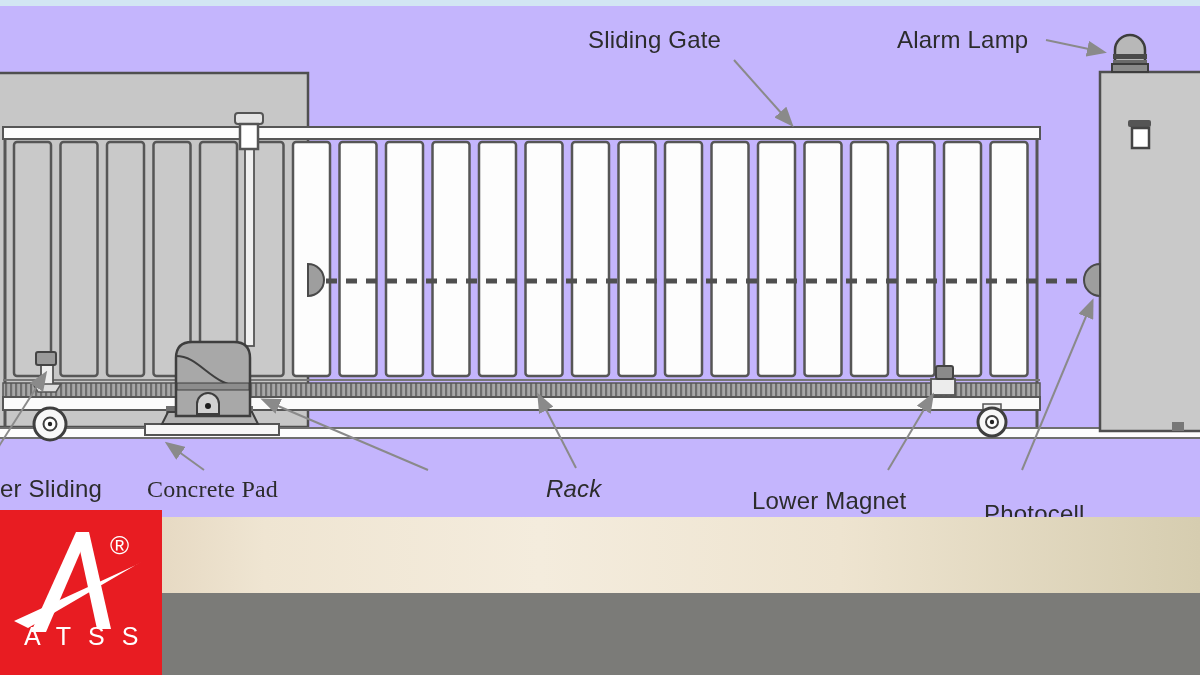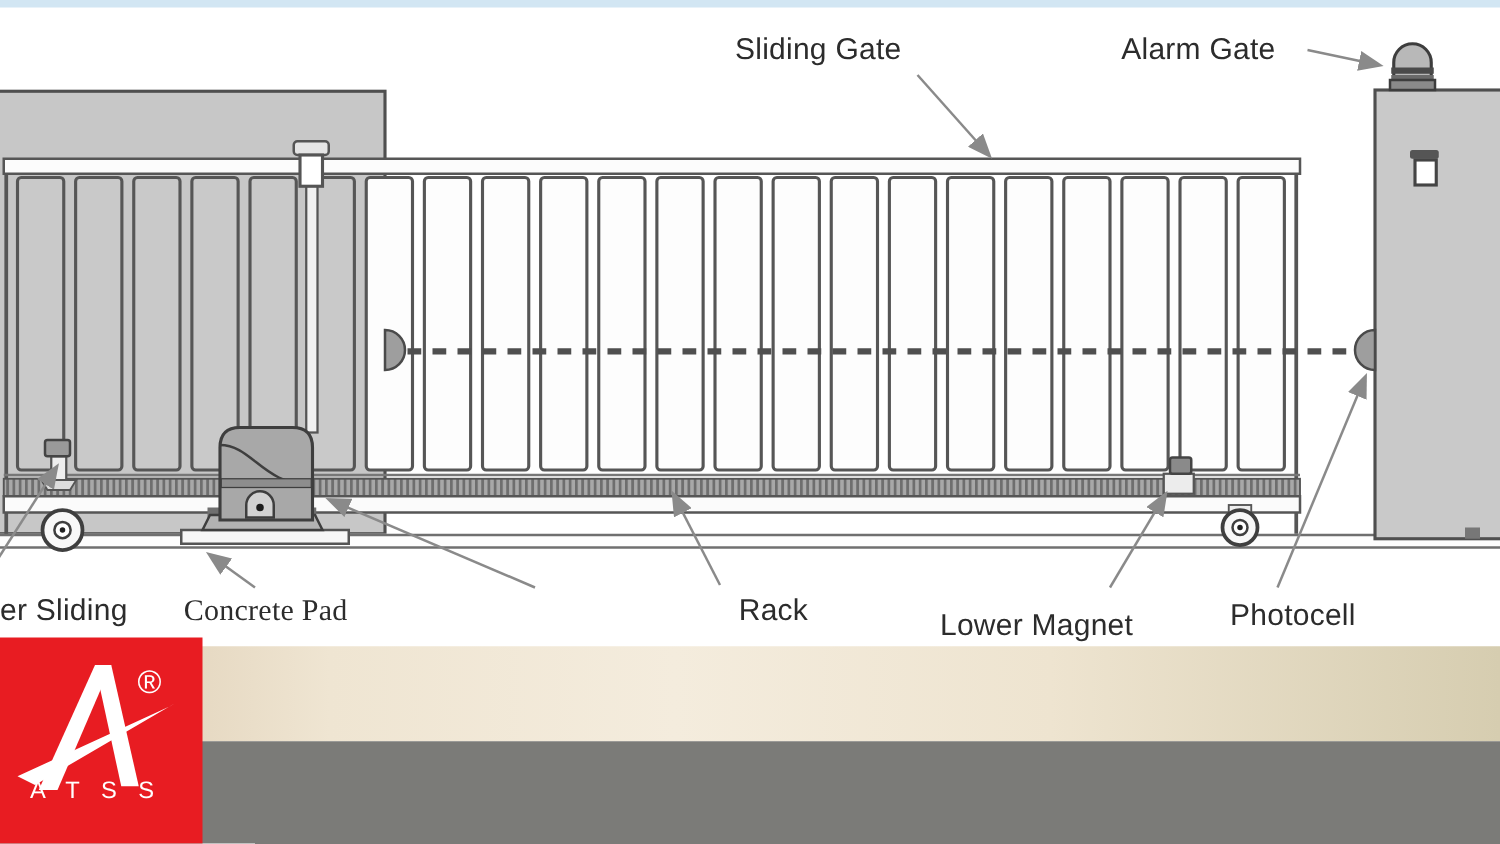--- a/index.html
+++ b/index.html
@@ -1,51 +1,51 @@
 <!DOCTYPE html>
 <html><head>
 <meta charset="utf-8">
 <style>
   html,body { margin:0; padding:0; background:#e9e9e9; }
   .stage {
     position:relative; width:1200px; height:675px; overflow:hidden;
-    background:#ffffff; font-family:"Liberation Sans", sans-serif;
+    background:#c4b5fd; font-family:"Liberation Sans", sans-serif;
   }
   svg { display:block; }
   .diagram-svg { position:absolute; left:0; top:0; }
 
   .lbl {
     position:absolute; font-size:24px; line-height:1.1; color:#2c2c2c;
     white-space:nowrap; letter-spacing:0.2px;
   }
   #lbl-sliding-gate  { left:588px;  top:27px;  }
   #lbl-alarm-lamp    { left:897px;  top:27px;  }
   #lbl-upper-magnet  { left:0px;    top:476px; }
   #lbl-concrete-pad  { left:147px;  top:476px;font-family:Liberation Serif, serif; }
   #lbl-gate-operator { left:351px;  top:476px; }
-  #lbl-rack          { left:591px;  top:476px; }
+  #lbl-rack          { left:546px;  top:476px;font-style:italic; }
   #lbl-lower-magnet  { left:752px;  top:476px;margin-top:12px; }
-  #lbl-photocell     { left:984px;  top:480px; }
+  #lbl-photocell     { left:984px;  top:501px; }
 
   .beige-band {
     position:absolute; left:0; top:517px; width:1200px; height:76px;
     background:linear-gradient(90deg,#d9c7ab 0%, #efe5d2 22%, #f4ecdd 45%, #eee4d0 70%, #d6cdb0 100%);
   }
   .gray-band {
     position:absolute; left:0; top:593px; width:1200px; height:82px;
     background:#7b7b78;
   }
   .logo-box {
     position:absolute; left:0; top:510px; width:162px; height:165px;
     background:#e81c22;
   }
   .logo-svg { position:absolute; left:0; top:0; }
   .wordmark {
     position:absolute; left:24px; top:112px; color:#ffffff;
-    font-size:19px; font-weight:400; letter-spacing:17px; white-space:nowrap;
+    font-size:25px; font-weight:400; letter-spacing:17px; white-space:nowrap;
   }
 </style>
 </head>
 <body>
 
 <div class="stage">
 
   <svg class="diagram-svg" width="1200" height="512" viewBox="0 0 1200 512">
     <defs>
       <pattern id="teeth" width="5" height="14" patternUnits="userSpaceOnUse">
@@ -171,21 +171,21 @@
       <line x1="-15" y1="468" x2="45" y2="374" marker-end="url(#ah)"></line>
       <line x1="204" y1="470" x2="168" y2="444" marker-end="url(#ah)"></line>
       <line x1="428" y1="470" x2="264" y2="400" marker-end="url(#ah)"></line>
       <line x1="576" y1="468" x2="539" y2="396" marker-end="url(#ah)"></line>
       <line x1="888" y1="470" x2="932" y2="396" marker-end="url(#ah)"></line>
       <line x1="1022" y1="470" x2="1092" y2="302" marker-end="url(#ah)"></line>
     </g>
   </svg>
 
   <div class="lbl" id="lbl-sliding-gate">Sliding Gate</div>
-  <div class="lbl" id="lbl-alarm-lamp">Alarm Gate</div>
+  <div class="lbl" id="lbl-alarm-lamp">Alarm Lamp</div>
   <div class="lbl" id="lbl-upper-magnet">er Sliding</div>
   <div class="lbl" id="lbl-concrete-pad">Concrete Pad</div>
   <div class="lbl" id="lbl-rack">Rack</div>
   <div class="lbl" id="lbl-lower-magnet">Lower Magnet</div>
   <div class="lbl" id="lbl-photocell">Photocell</div>
 
   <div class="beige-band"></div>
   <div class="gray-band">
     
   </div>

